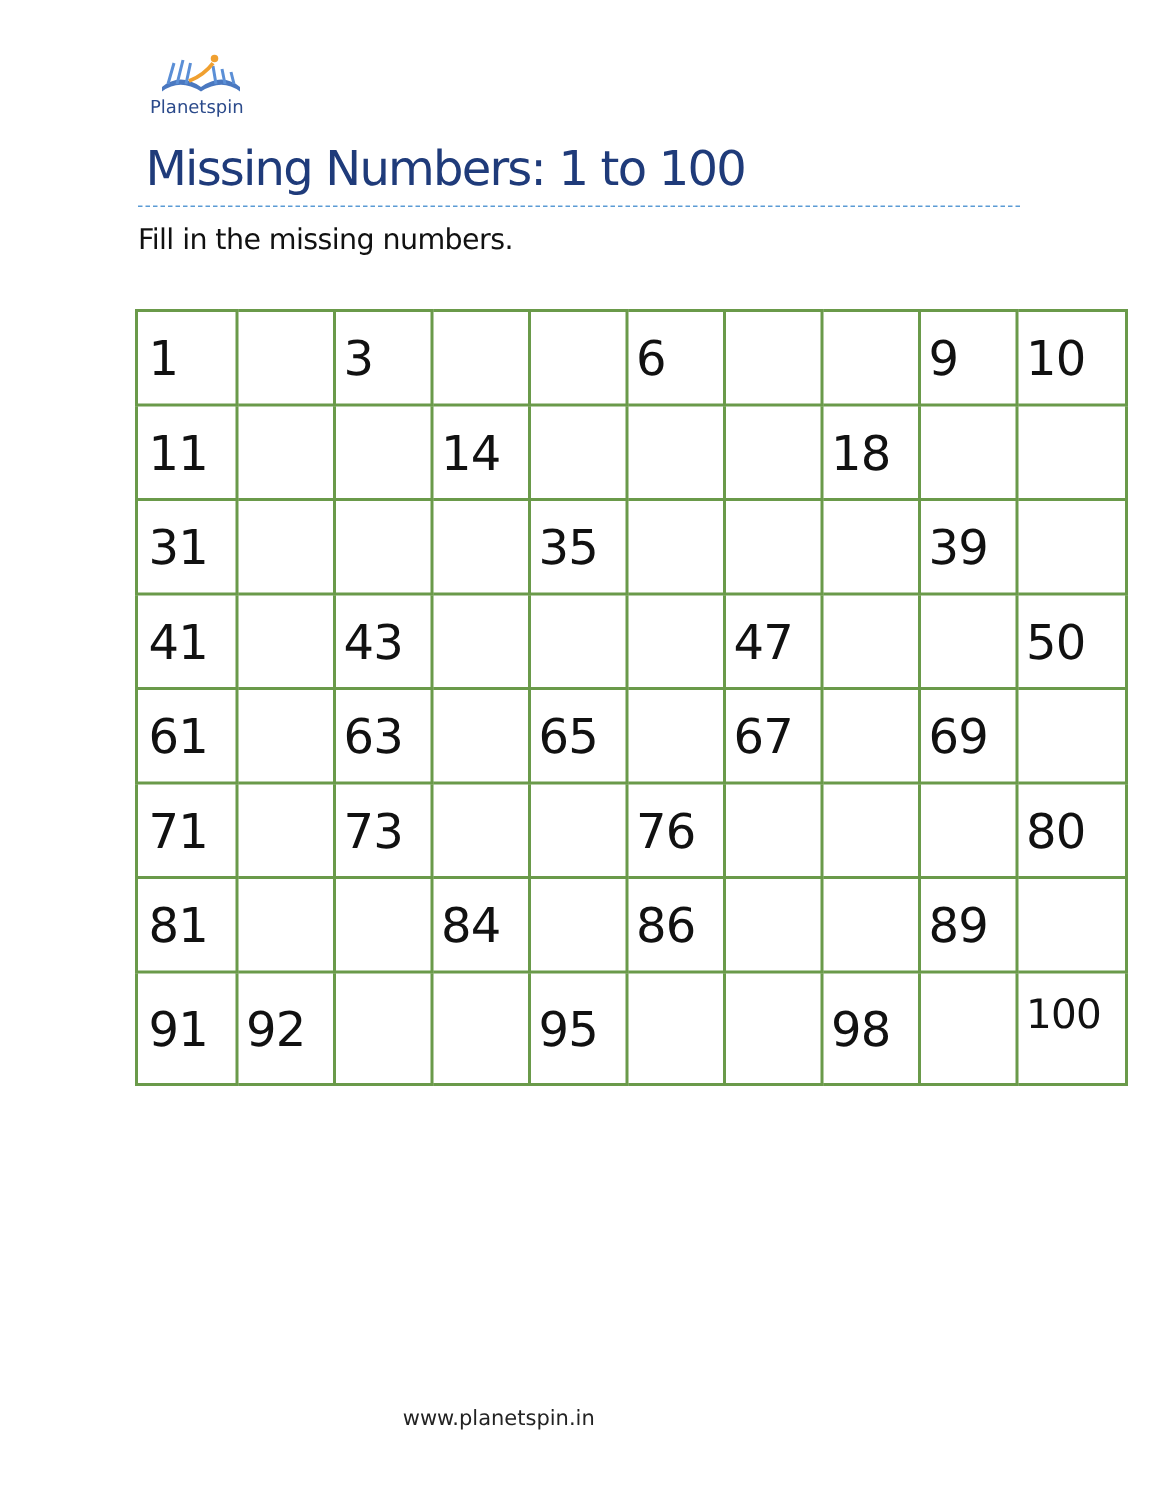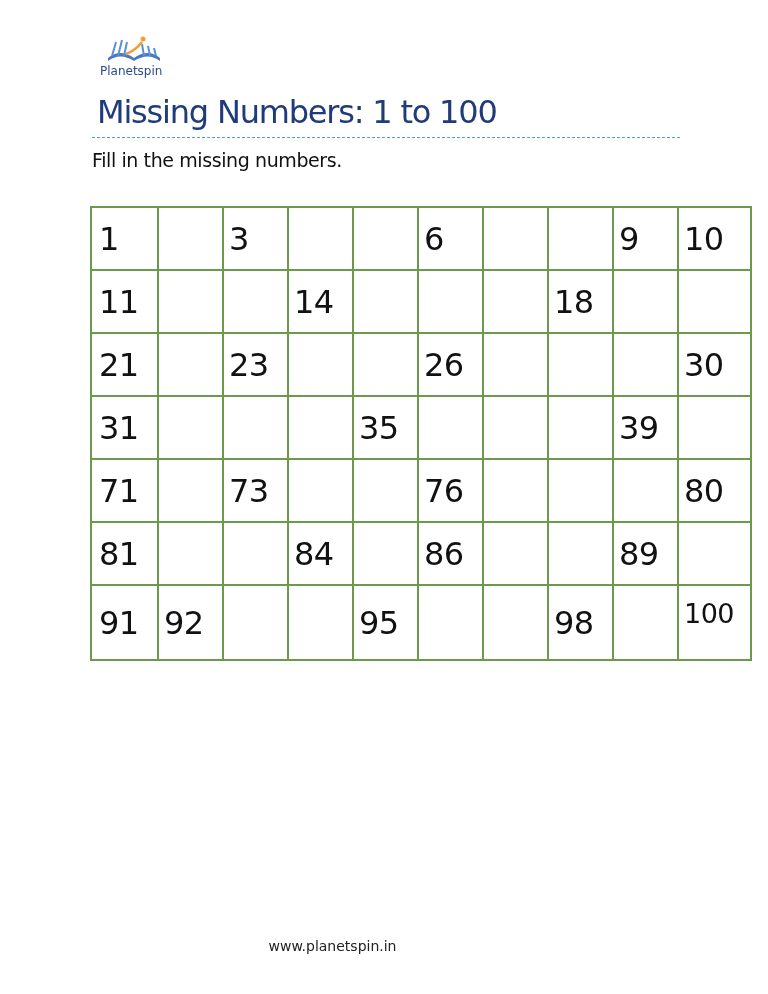--- a/index.html
+++ b/index.html
@@ -53,41 +53,53 @@
         <td class=""></td>
         <td class="">14</td>
         <td class=""></td>
         <td class=""></td>
         <td class=""></td>
         <td class="">18</td>
         <td class=""></td>
         <td class="last"></td>
       </tr>
       <tr>
-        <td class="c0">21</td>
-        <td class=""></td>
-        <td class="">23</td>
-        <td class=""></td>
-        <td class=""></td>
-        <td class="">26</td>
-        <td class=""></td>
-        <td class=""></td>
-        <td class=""></td>
-        <td class="last">30</td>
-      </tr>
-      <tr>
         <td class="c0">31</td>
         <td class=""></td>
         <td class=""></td>
         <td class=""></td>
         <td class="">35</td>
         <td class=""></td>
         <td class=""></td>
         <td class=""></td>
         <td class="">39</td>
+        <td class="last"></td>
+      </tr>
+      <tr>
+        <td class="c0">41</td>
+        <td class=""></td>
+        <td class="">43</td>
+        <td class=""></td>
+        <td class=""></td>
+        <td class=""></td>
+        <td class="">47</td>
+        <td class=""></td>
+        <td class=""></td>
+        <td class="last">50</td>
+      </tr>
+      <tr>
+        <td class="c0">61</td>
+        <td class=""></td>
+        <td class="">63</td>
+        <td class=""></td>
+        <td class="">65</td>
+        <td class=""></td>
+        <td class="">67</td>
+        <td class=""></td>
+        <td class="">69</td>
         <td class="last"></td>
       </tr>
       <tr>
         <td class="c0">71</td>
         <td class=""></td>
         <td class="">73</td>
         <td class=""></td>
         <td class=""></td>
         <td class="">76</td>
         <td class=""></td>

